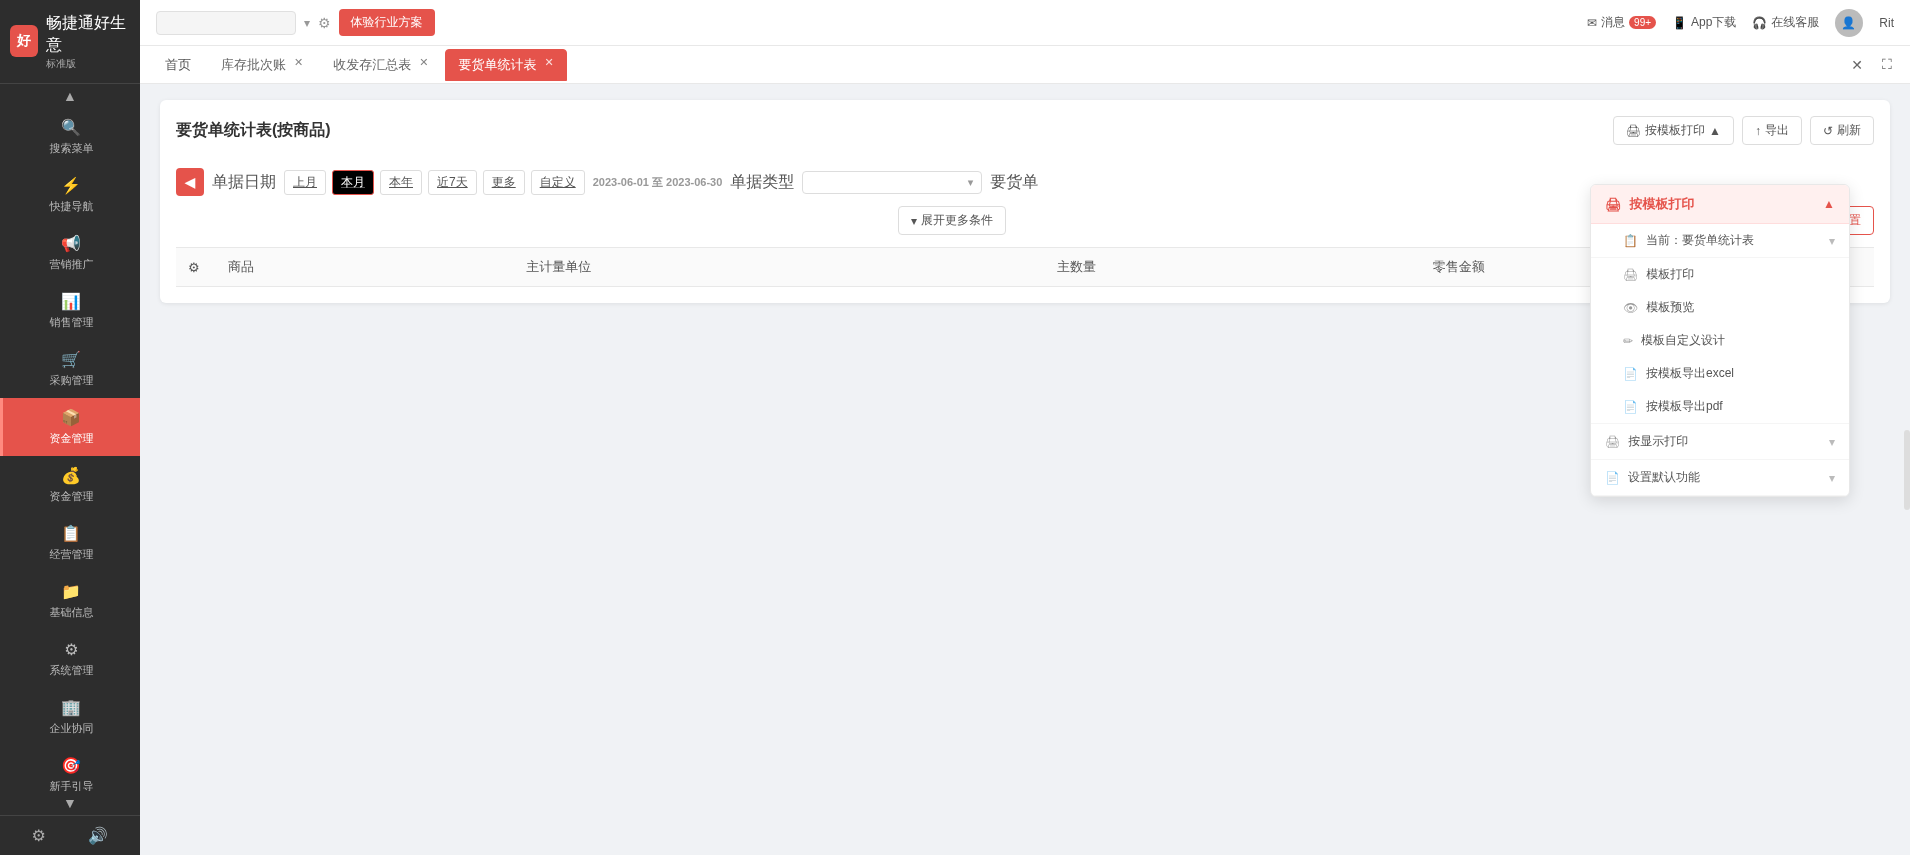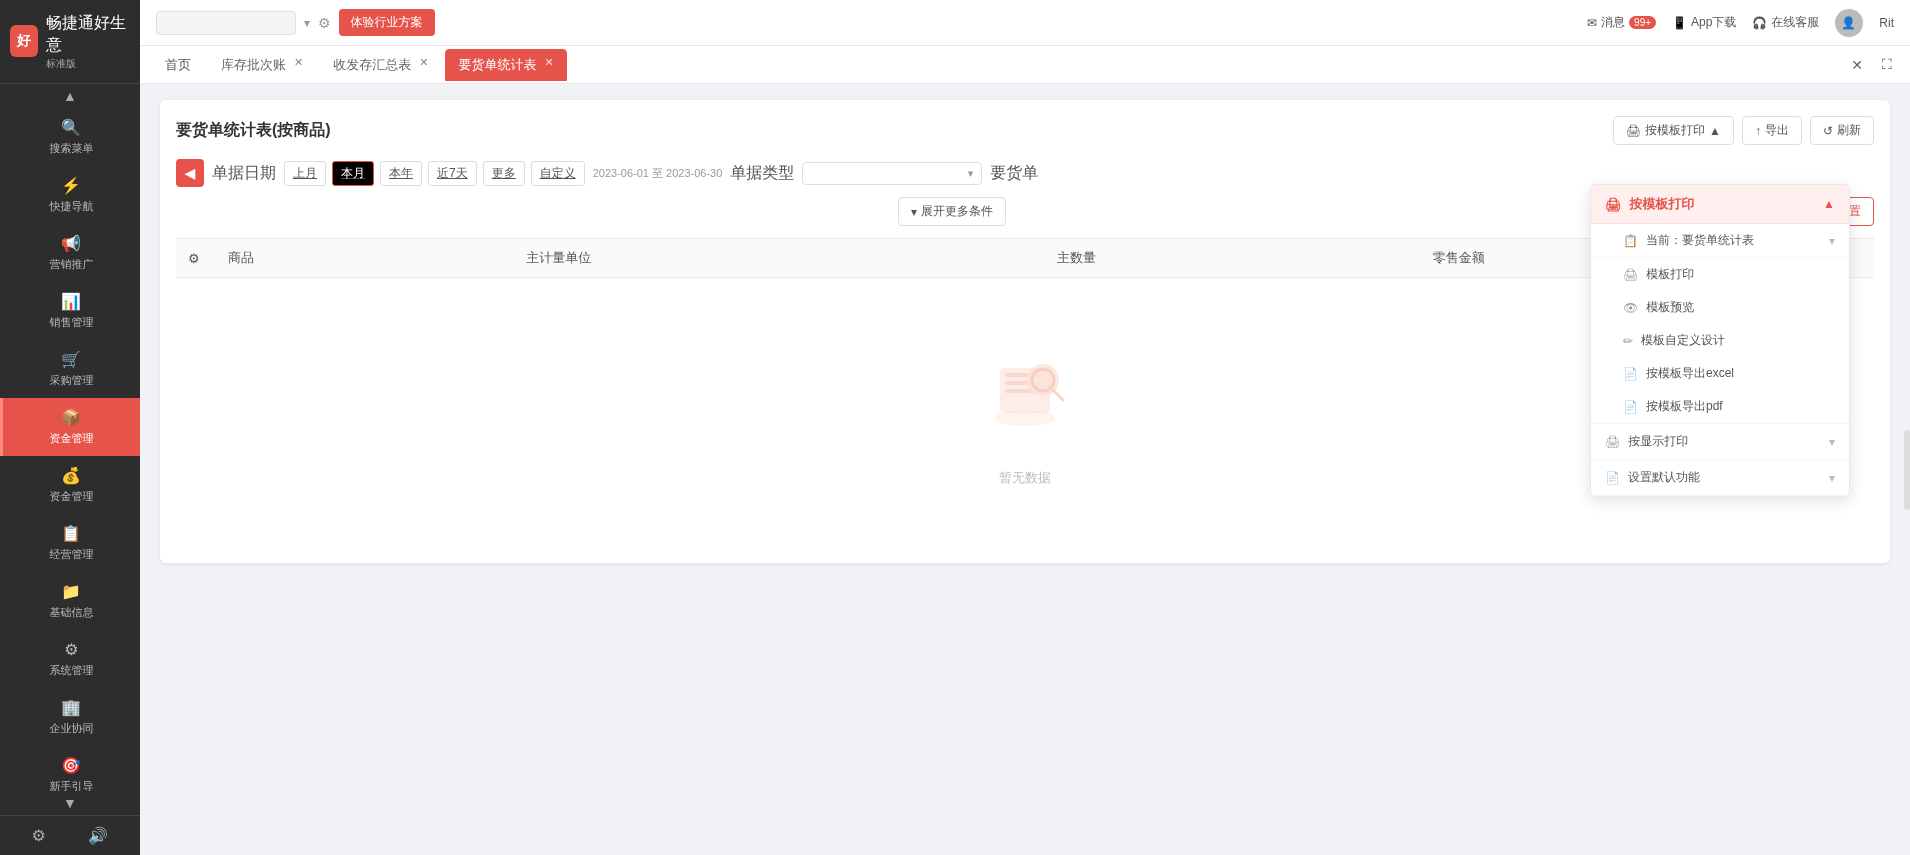--- a/index.html
+++ b/index.html
@@ -128,21 +128,21 @@
 
     
     .card {
       background: #fff; border-radius: 6px; padding: 16px;
       box-shadow: 0 1px 4px rgba(0,0,0,0.08);
     }
 
     
     .page-header {
       display: flex; align-items: center; justify-content: space-between;
-      margin-bottom: 14px;
+      margin-bottom: 23px;
     }
     .page-title { font-size: 16px; font-weight: 600; color: #333; }
 
     
     .toolbar-row {
       display: flex; align-items: center; gap: 8px;
       margin-bottom: 10px; flex-wrap: wrap;
     }
     .toolbar-arrow-btn {
       width: 28px; height: 28px; border-radius: 4px;
@@ -150,21 +150,21 @@
       cursor: pointer; display: flex; align-items: center; justify-content: center; font-size: 14px;
     }
     .date-group { display: flex; align-items: center; gap: 6px; font-size: 12px; color: #555; text-decoration: underline; }
     .date-btn {
       padding: 3px 8px; border: 1px solid #ddd; border-radius: 3px;
       background: white; font-size: 12px; cursor: pointer; color: #555;
     }
     .date-btn.active {
       background: #000000; color: white; border-color: #e5534b; text-align: right;
     }
-    .date-range-text { font-size: 11px; color: #999; }
+    .date-range-text { font-size: 11px; color: #999; font-weight: bold; }
     .select-field {
       display: flex; align-items: center; gap: 4px;
       border: 1px solid #ddd; border-radius: 4px; padding: 4px 8px;
       background: white; cursor: pointer; font-size: 12px; color: #555; min-width: 180px;
     }
     .select-arrow { color: #999; font-size: 11px; }
     .label-text { font-size: 16px; color: #555; white-space: nowrap; font-family: Liberation Serif, serif; }
     .expand-btn {
       display: flex; align-items: center; gap: 4px;
       padding: 4px 12px; border: 1px solid #ddd; border-radius: 4px;
@@ -446,35 +446,20 @@
             <th>商品</th>
             <th>主计量单位</th>
             <th>主数量</th>
             <th>零售金额</th>
           </tr>
         </thead>
         <tbody>
         </tbody>
       </table>
 
-      <div class="empty-state">
-        <div class="empty-icon">
-          <svg width="100" height="100" viewBox="0 0 100 100" fill="none">
-            <ellipse cx="50" cy="80" rx="30" ry="8" fill="#f5c5b0" opacity="0.4"></ellipse>
-            <rect x="25" y="30" width="50" height="45" rx="4" fill="#f5c5b0" opacity="0.6"></rect>
-            <rect x="30" y="35" width="40" height="4" rx="2" fill="#e88a6a" opacity="0.5"></rect>
-            <rect x="30" y="43" width="30" height="4" rx="2" fill="#e88a6a" opacity="0.5"></rect>
-            <rect x="30" y="51" width="35" height="4" rx="2" fill="#e88a6a" opacity="0.5"></rect>
-            <circle cx="68" cy="42" r="16" fill="#f5c5b0" opacity="0.8"></circle>
-            <circle cx="68" cy="42" r="11" fill="none" stroke="#e88a6a" stroke-width="3" opacity="0.7"></circle>
-            <line x1="78" y1="52" x2="88" y2="62" stroke="#e88a6a" stroke-width="3" stroke-linecap="round" opacity="0.7"></line>
-          </svg>
-        </div>
-        <span class="empty-text">暂无数据</span>
-      </div>
 
     </div>
 
     <div class="dropdown-popup">
       <div class="dropdown-header">
         <div class="dropdown-header-left">
           <span>🖨</span>
           <span>按模板打印</span>
         </div>
         <span class="dropdown-chevron">▲</span>

